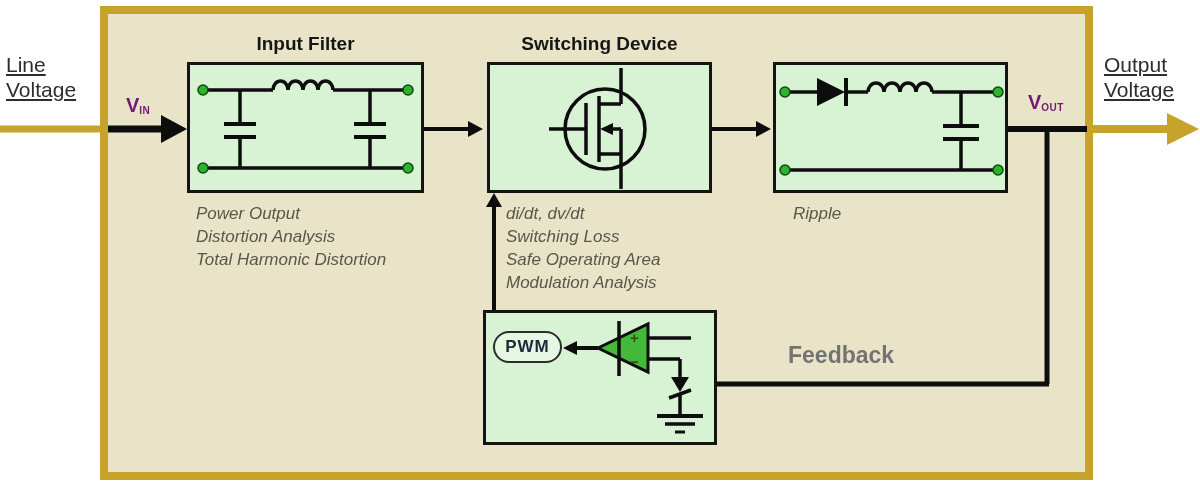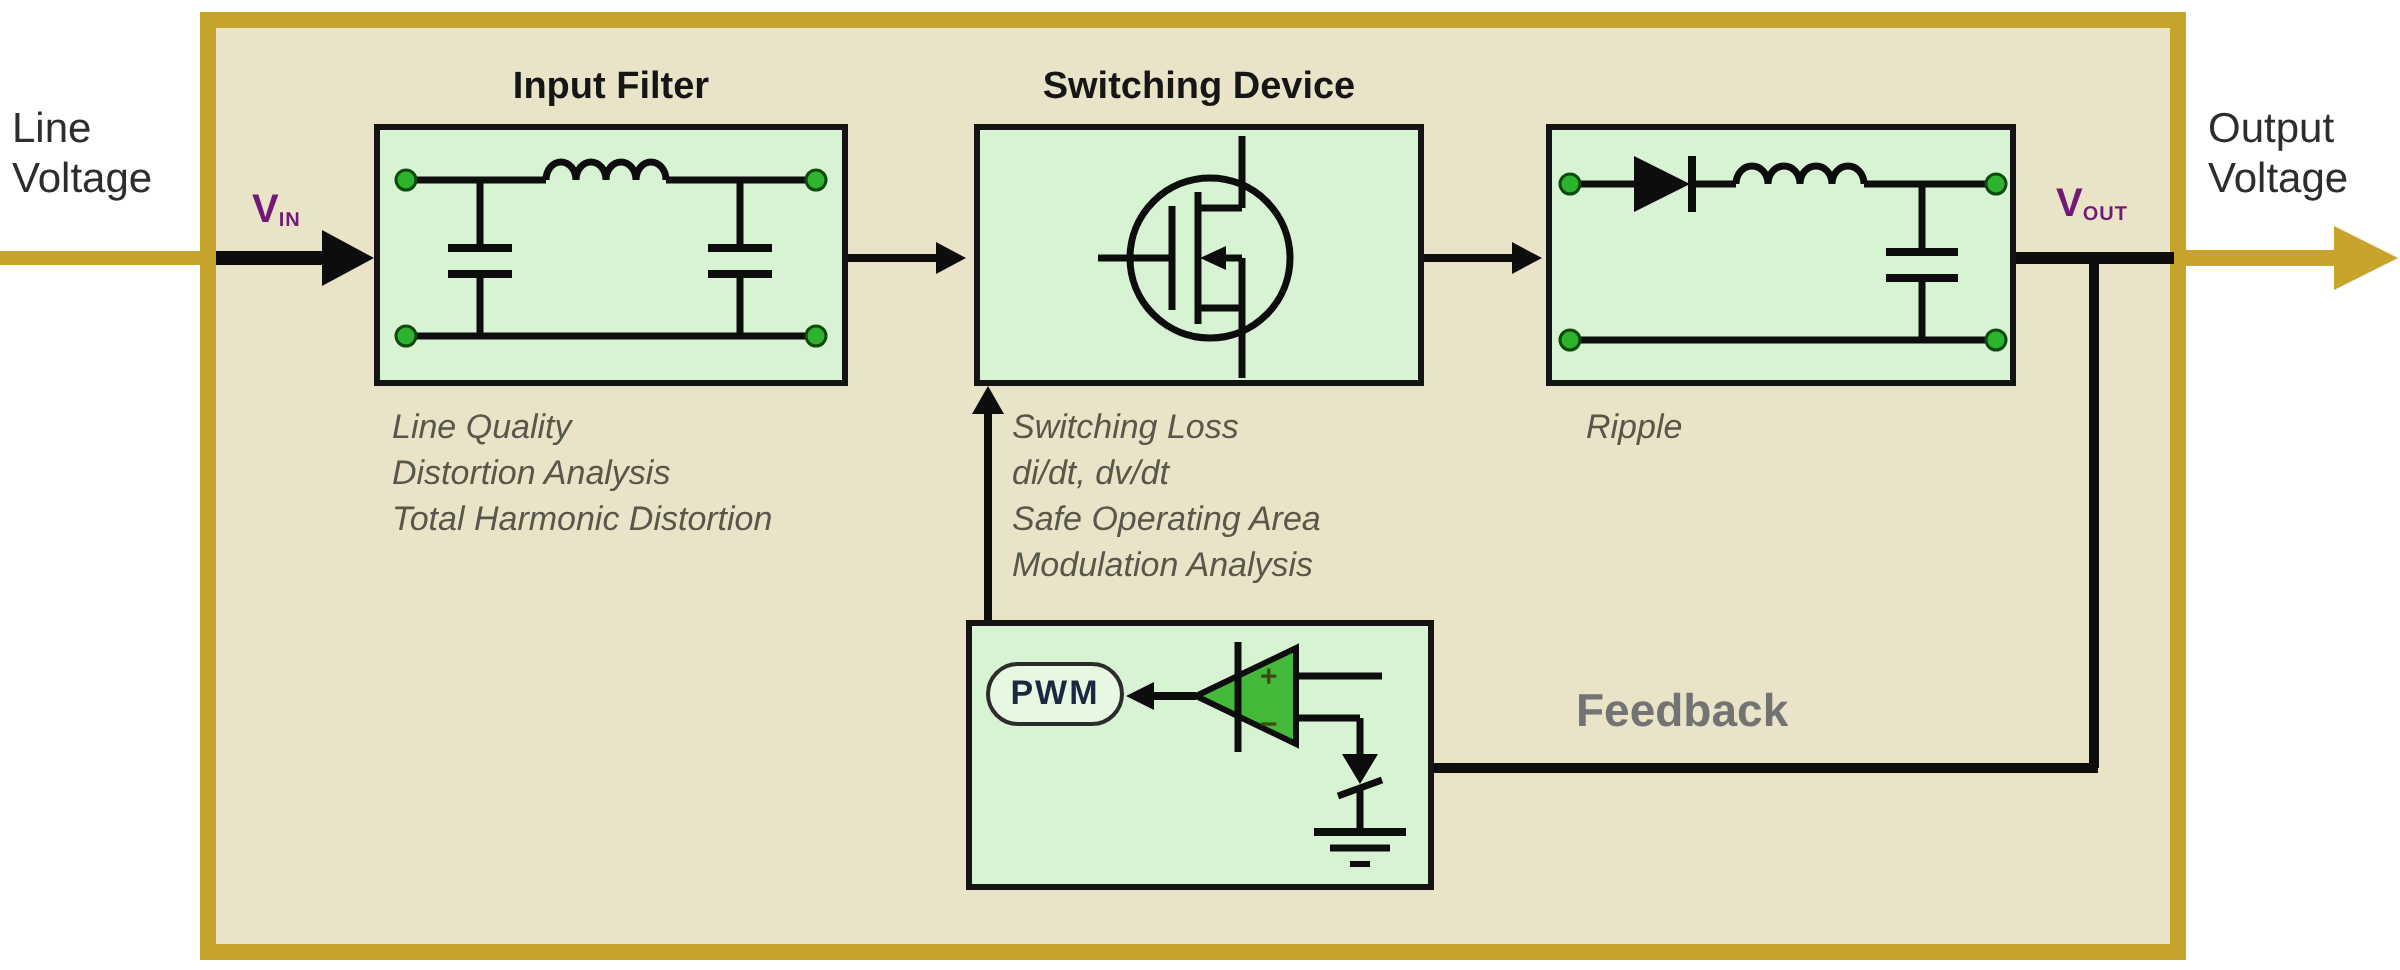--- a/index.html
+++ b/index.html
@@ -24,21 +24,21 @@
   
   .blk-title{
     font-weight:bold;font-size:19px;color:#161616;text-align:center;
     letter-spacing:0px;white-space:nowrap;
   }
   #ttl-input{left:187px;top:33px;width:237px;}
   #ttl-switch{left:487px;top:33px;width:225px;}
   #ttl-rect{left:773px;top:33px;width:235px;}
   #ttl-ctrl{left:483px;top:448px;width:235px;}
   
-  .side-label{font-size:21px;line-height:25px;color:#2d2d2d;}
+  .side-label{font-size:21px;line-height:25px;color:#2d2d2d;text-decoration:underline;}
   #lbl-line{left:6px;top:52px;}
   #lbl-output{left:1104px;top:52px;}
   
   .vlabel{font-weight:bold;color:#701a75;white-space:nowrap;}
   .vlabel .vbase{font-size:20px;}
   .vlabel .vsub{font-size:10px;vertical-align:-2px;letter-spacing:.5px;}
   #lbl-vin{left:126px;top:94px;}
   #lbl-vout{left:1028px;top:91px;}
   
   .notes{font-style:italic;font-size:17px;line-height:23px;color:#57574a;white-space:nowrap;}
@@ -82,27 +82,27 @@
   </div>
 
   <div id="lbl-vin" class="abs vlabel">
     <span class="vbase">V</span><span class="vsub">IN</span>
   </div>
   <div id="lbl-vout" class="abs vlabel">
     <span class="vbase">V</span><span class="vsub">OUT</span>
   </div>
 
   <div id="notes-input" class="abs notes">
-    <div>Line Quality</div>
+    <div>Power Output</div>
     <div>Distortion Analysis</div>
     <div>Total Harmonic Distortion</div>
   </div>
   <div id="notes-switch" class="abs notes">
+    <div>di/dt, dv/dt</div>
     <div>Switching Loss</div>
-    <div>di/dt, dv/dt</div>
     <div>Safe Operating Area</div>
     <div>Modulation Analysis</div>
   </div>
   <div id="notes-rect" class="abs notes">
     <div>Ripple</div>
   </div>
 
   <div id="lbl-feedback" class="abs">Feedback</div>
 
   <div id="pwm-box" class="abs">

